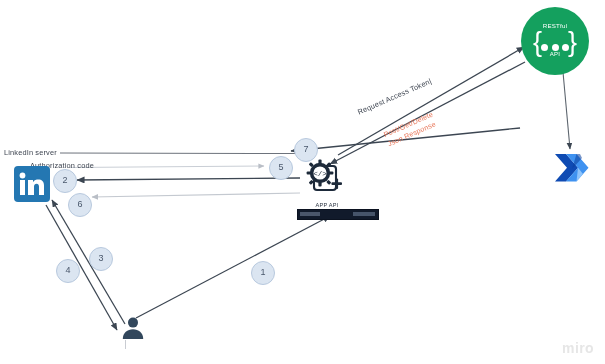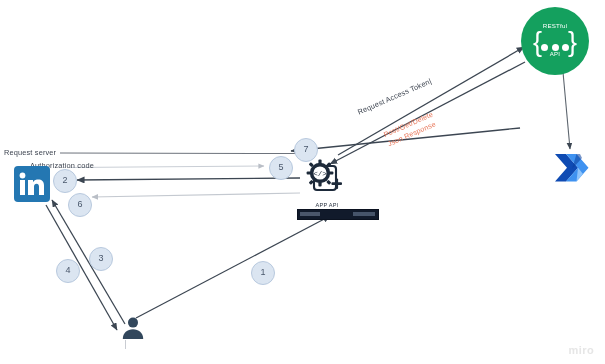--- a/index.html
+++ b/index.html
@@ -193,21 +193,21 @@
     height: 9px;
     background: #c9ccd2;
     z-index: 5;
   }
 
   
   #miro-mark {
     position: absolute;
     right: 11px;
     bottom: 8px;
-    font-size: 11px;
+    font-size: 14px;
     font-weight: bold;
     color: #e6e6e6;
     letter-spacing: .4px;
     z-index: 7;
   }
 </style>
 </head>
 <body>
 
 <div id="canvas">
@@ -245,21 +245,21 @@
     <line x1="136" y1="318" x2="330" y2="216" stroke="#3c4652" stroke-width="1.25" marker-end="url(#ah-dark)"></line>
   </svg>
 
   <div id="linkedin-logo">
     <svg width="36" height="36" viewBox="0 0 36 36" xmlns="http://www.w3.org/2000/svg">
       <rect x="6" y="14" width="5" height="15" fill="#ffffff"></rect>
       <circle cx="8.5" cy="9.5" r="2.9" fill="#ffffff"></circle>
       <path d="M14 14 h5 v2.2 c1.2,-2.1 3.4,-2.6 5.3,-2.6 c3.3,0 5.7,1.9 5.7,6 V29 h-5 v-8.4 c0,-1.9 -0.9,-2.9 -2.4,-2.9 c-1.6,0 -2.6,1.1 -2.6,2.9 V29 h-6 z" fill="#ffffff"></path>
     </svg>
   </div>
-  <div class="lbl" style="left:4px; top:148px;">Request server</div>
+  <div class="lbl" style="left:4px; top:148px;">LinkedIn server</div>
 
   <div id="app-api-icon">
     <svg width="44" height="44" viewBox="0 0 44 44" xmlns="http://www.w3.org/2000/svg">
 
       <path d="M12 20 v12 a3,3 0 0 0 3,3 h16 a3,3 0 0 0 3,-3 V14 a3,3 0 0 0 -3,-3 H22" fill="none" stroke="#1d2a3a" stroke-width="2.1" stroke-linecap="round"></path>
 
       <g fill="#1d2a3a">
         <circle cx="18" cy="18" r="10.2"></circle>
         <rect x="16.4" y="4.6" width="3.2" height="4.2" rx="1"></rect>
         <rect x="16.4" y="27.2" width="3.2" height="4.2" rx="1"></rect>

